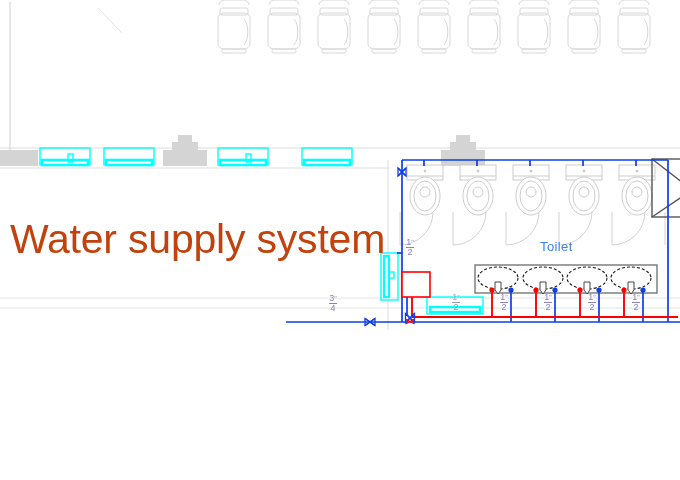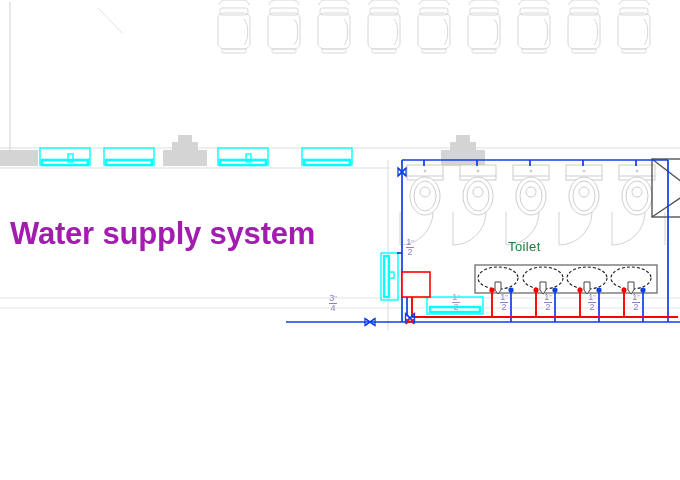--- a/index.html
+++ b/index.html
@@ -2,21 +2,21 @@
 <html><head>
 <meta charset="utf-8">
 <style>
   html,body{margin:0;padding:0;background:#ffffff;}
   #stage{position:relative;width:680px;height:480px;background:#ffffff;overflow:hidden;
          font-family:"Liberation Sans", sans-serif;}
   svg{position:absolute;left:0;top:0;}
   #title{
     position:absolute;left:10px;top:216px;
     font-family:"Liberation Sans", sans-serif;
-    font-size:31px;font-weight:bold;color:#a21caf;
+    font-size:41px;font-weight:normal;color:#c2410c;
     letter-spacing:-0.2px;white-space:nowrap;
   }
 </style>
 </head>
 <body>
 
 <div id="stage">
 
   <svg width="680" height="480" viewBox="0 0 680 480">
 
@@ -290,21 +290,21 @@
       <g transform="translate(410,318)">
         <path d="M-4.5,-4.5 L4.5,4.5 M4.5,-4.5 L-4.5,4.5" stroke="#0b3fe8" stroke-width="1.5" fill="none"></path>
         <path d="M-4.5,-4.5 L-4.5,4.5 L4.5,-4.5 L4.5,4.5 Z" stroke="#0b3fe8" stroke-width="1.3" fill="none"></path>
         <path d="M-4.5,1 L4.5,6 M4.5,1 L-4.5,6" stroke="#fe0000" stroke-width="1.2" fill="none"></path>
       </g>
     </g>
   </svg>
 
   <div id="title">Water supply system</div>
 
-  <div style="position:absolute;left:508px;top:239px;font-size:13px;color:#15803d;letter-spacing:0.4px;">Toilet</div>
+  <div style="position:absolute;left:540px;top:239px;font-size:13px;color:#3b82f6;letter-spacing:0.4px;">Toilet</div>
 
   <div style="position:absolute;left:406px;top:238px;line-height:9px;color:#8a7fbf;font-size:9px;text-align:center;">
     <span>1</span><span style="font-size:7px;">"</span>
     <div style="border-top:1px solid #8a7fbf;width:8px;margin:0 auto;"></div>
     <span>2</span>
   </div>
 
   <div style="position:absolute;left:452px;top:293px;line-height:9px;color:#9a9ab8;font-size:9px;text-align:center;">
     <span>1</span><span style="font-size:7px;">"</span>
     <div style="border-top:1px solid #9a9ab8;width:8px;margin:0 auto;"></div>

